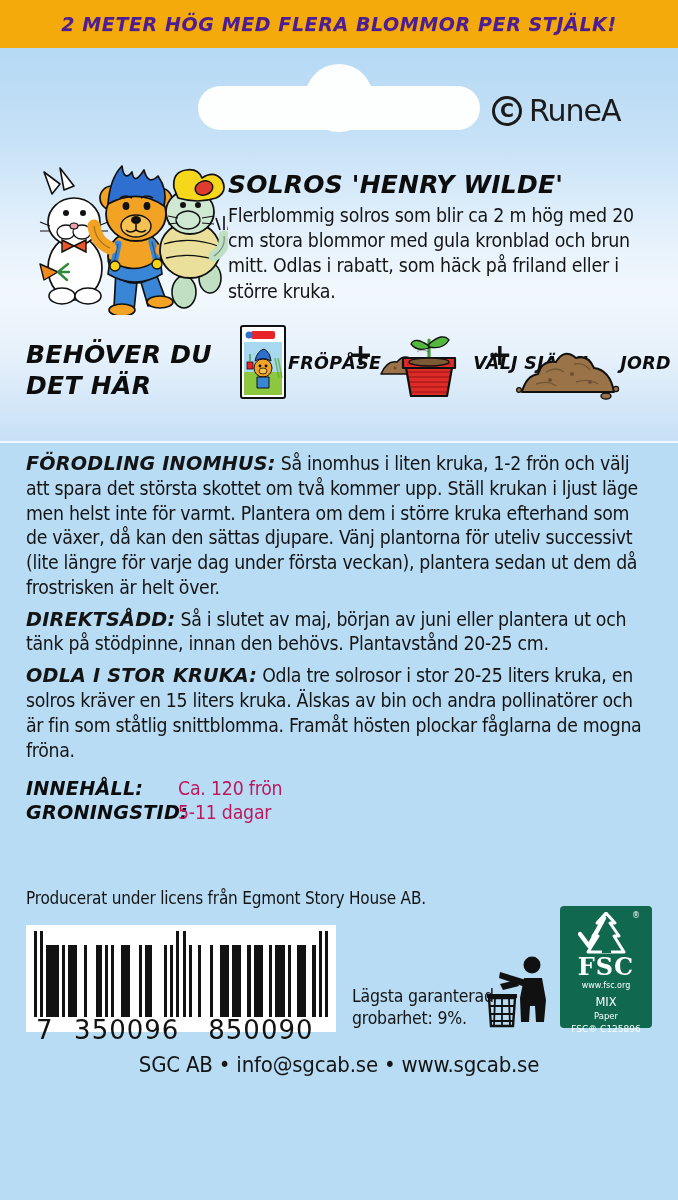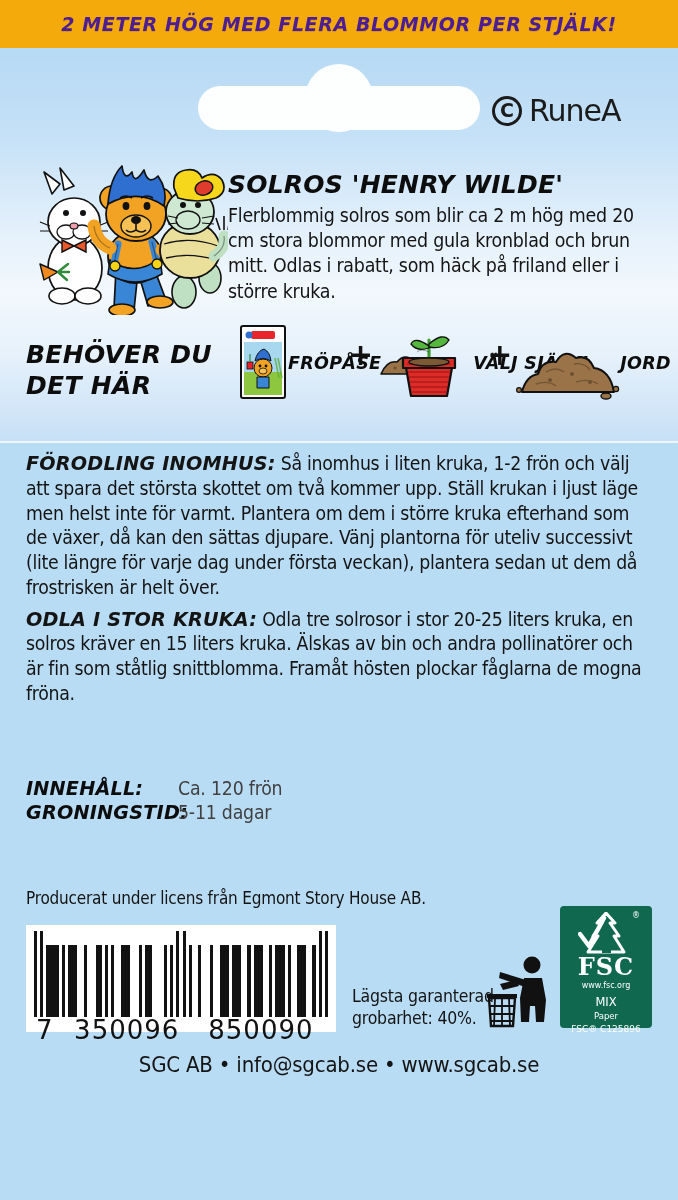--- a/index.html
+++ b/index.html
@@ -183,21 +183,21 @@
   .specs { position: absolute; top: 777px; left: 26px; }
   .spec-row { display: flex; align-items: baseline; line-height: 1.25; }
   .spec-key {
     width: 152px;
     font-family: "DejaVu Sans", sans-serif;
     font-size: 19.2px; font-weight: 800; font-style: italic;
     color: #0d0d0d; letter-spacing: 0.2px;
   }
   .spec-val {
     font-family: "DejaVu Sans Condensed", "Liberation Sans Narrow", "Liberation Sans", sans-serif;
-    font-size: 19.3px; color: #404040; letter-spacing: -0.2px; text-align: center;
+    font-size: 19.3px; color: #be185d; letter-spacing: -0.2px; text-align: center;
   }
 
   
   .licence {
     position: absolute;
     top: 888px; left: 26px;
     font-family: "DejaVu Sans Condensed", "Liberation Sans Narrow", "Liberation Sans", sans-serif;
     font-size: 17px; color: #141414; letter-spacing: -0.2px;
   }
 
@@ -460,20 +460,23 @@
       </div>
       <div class="need-label">JORD</div>
     </div>
   </div>
 
   <div class="body-copy">
     <p class="para">
       <b>FÖRODLING INOMHUS:</b><span> Så inomhus i liten kruka, 1-2 frön och välj att spara det största skottet om två kommer upp. Ställ krukan i ljust läge men helst inte för varmt. Plantera om dem i större kruka efterhand som de växer, då kan den sättas djupare. Vänj plantorna för uteliv successivt (lite längre för varje dag under första veckan), plantera sedan ut dem då frostrisken är helt över.</span>
     </p>
     <p class="para">
+      <b>DIREKTSÅDD:</b><span> Så i slutet av maj, början av juni eller plantera ut och tänk på stödpinne, innan den behövs. Plantavstånd 20-25 cm.</span>
+    </p>
+    <p class="para">
       <b>ODLA I STOR KRUKA:</b><span> Odla tre solrosor i stor 20-25 liters kruka, en solros kräver en 15 liters kruka. Älskas av bin och andra pollinatörer och är fin som ståtlig snittblomma. Framåt hösten plockar fåglarna de mogna fröna.</span>
     </p>
   </div>
 
   <div class="specs">
     <div class="spec-row">
       <span class="spec-key">INNEHÅLL:</span>
       <span class="spec-val">Ca. 120 frön</span>
     </div>
     <div class="spec-row">
@@ -584,21 +587,21 @@
       </div>
     <div class="bc-digits">
       <span class="bc-d1">7</span>
       <span class="bc-d2">350096</span>
       <span class="bc-d3">850090</span>
     </div>
   </div>
 
   <div class="grobarhet">
     <div>Lägsta garanterad</div>
-    <div>grobarhet: 40%.</div>
+    <div>grobarhet: 9%.</div>
   </div>
 
   <div class="tidyman">
     <svg width="70" height="72" viewBox="0 0 70 72">
       <circle cx="46" cy="9" r="8.5" fill="#111"></circle>
       <path d="M38 22 L56 22 L60 44 L58 66 L50 66 L49 50 L44 50 L43 66 L35 66 L34 42 Z" fill="#111"></path>
       <path d="M40 24 L14 16 L13 22 L39 31 Z" fill="#111"></path>
       <path d="M14 28 L30 24 L33 30 L17 34 Z" fill="#111"></path>
       <rect x="1" y="38" width="30" height="4" fill="#111"></rect>
       <path d="M3 42 L29 42 L27 70 L5 70 Z" fill="none" stroke="#111" stroke-width="2.4"></path>

